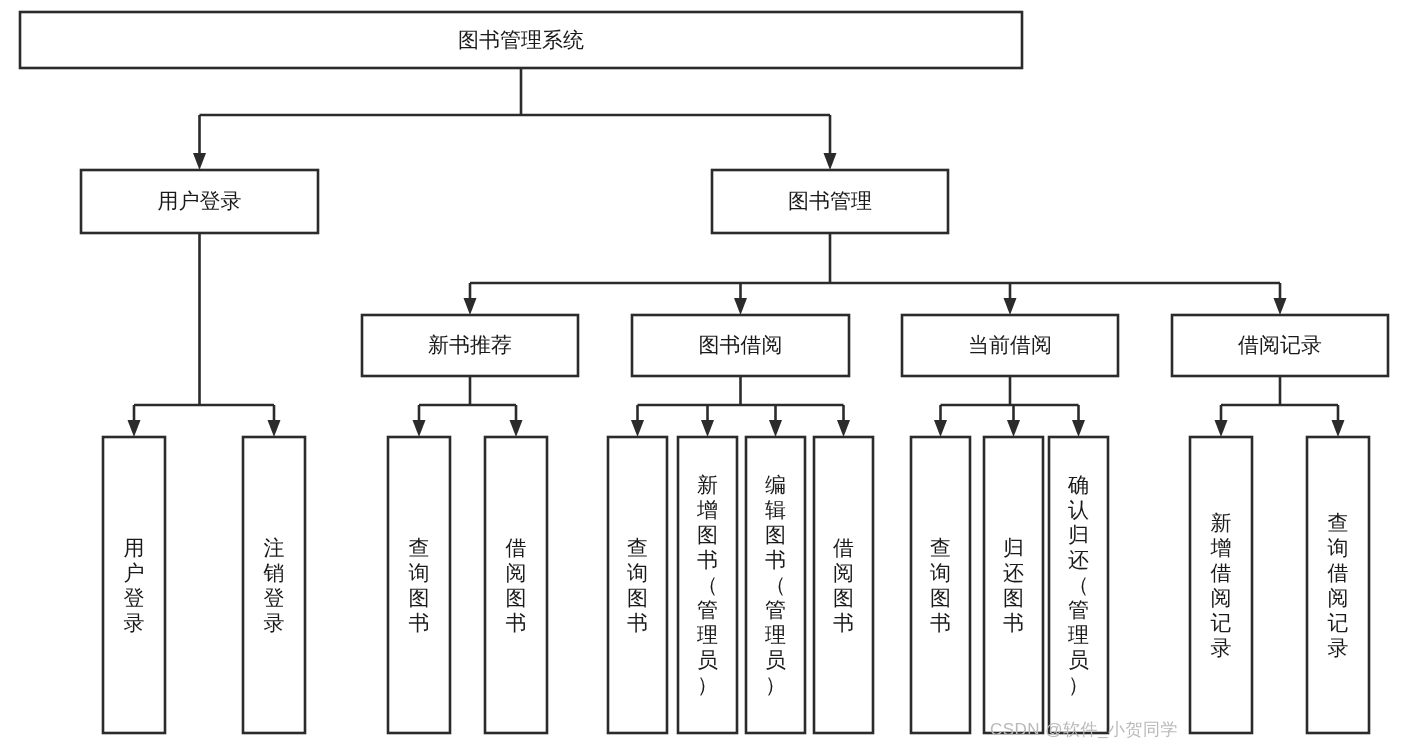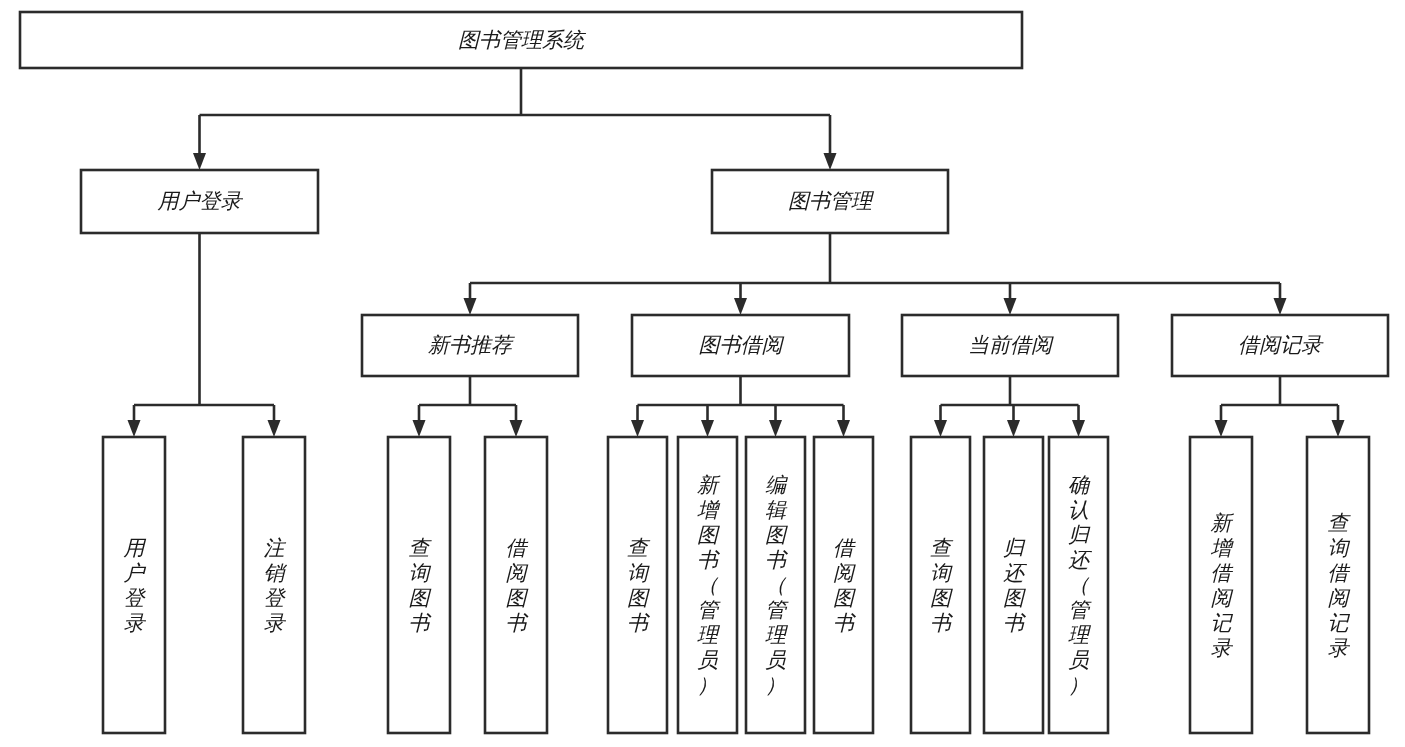--- a/index.html
+++ b/index.html
@@ -11,21 +11,20 @@
     width: 1405px;
     height: 747px;
     font-family: "Liberation Sans", "DejaVu Sans", sans-serif;
     overflow: hidden;
     position: relative;
   }
   #diagram-root {
     position: relative;
     width: 1190px;
     height: 747px;
-    font-style: italic;
   }
   svg.diagram-canvas {
     position: absolute;
     top: 0;
     left: 0;
     width: 1405px;
     height: 747px;
   }
   .node-box {
     fill: #ffffff;
@@ -202,13 +201,14 @@
         <g>
           <rect class="node-box" x="1190" y="437" width="62" height="296"></rect>
           <text class="node-label-vertical" x="1221" y="529.5"><tspan x="1221" dy="0">新</tspan><tspan x="1221" dy="25">增</tspan><tspan x="1221" dy="25">借</tspan><tspan x="1221" dy="25">阅</tspan><tspan x="1221" dy="25">记</tspan><tspan x="1221" dy="25">录</tspan></text>
         </g>
         <g>
           <rect class="node-box" x="1307" y="437" width="62" height="296"></rect>
           <text class="node-label-vertical" x="1338" y="529.5"><tspan x="1338" dy="0">查</tspan><tspan x="1338" dy="25">询</tspan><tspan x="1338" dy="25">借</tspan><tspan x="1338" dy="25">阅</tspan><tspan x="1338" dy="25">记</tspan><tspan x="1338" dy="25">录</tspan></text>
         </g>
       </g>
     </svg>
+  <div class="watermark">CSDN @软件_小贺同学</div>
 </div>
 
 </body></html>

